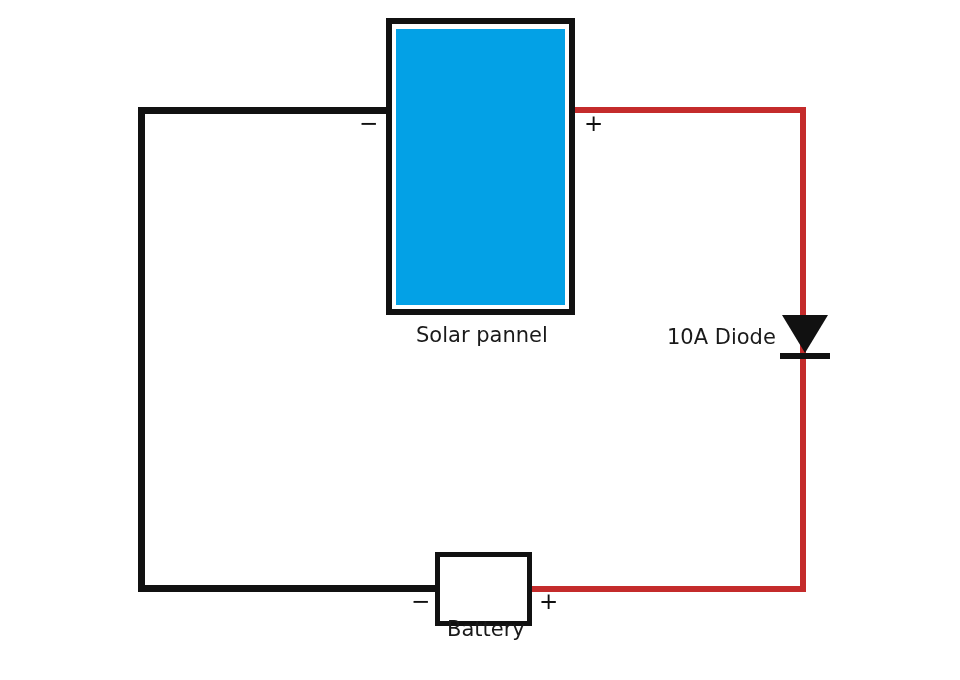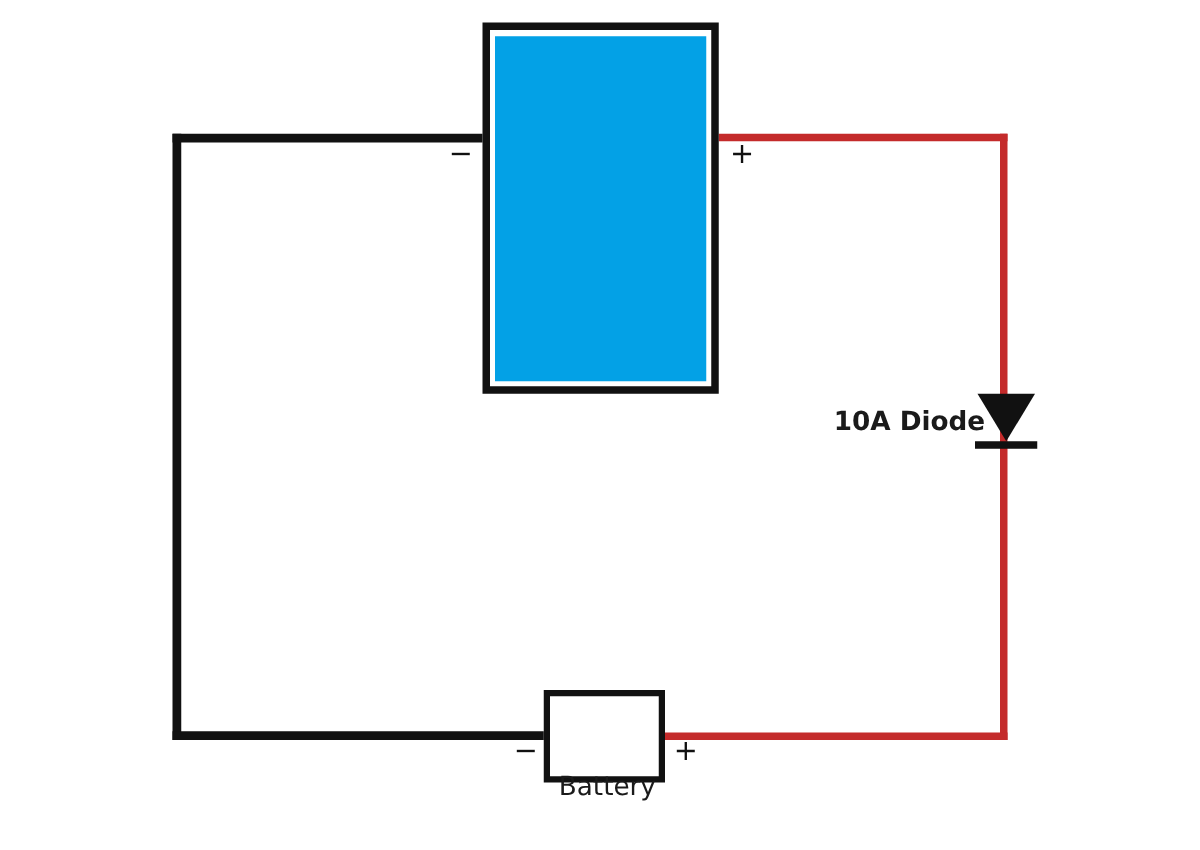--- a/index.html
+++ b/index.html
@@ -96,21 +96,20 @@
     left: 416px;
     top: 325px;
   }
   #label-battery {
     left: 447px;
     top: 619px;
   }
   #label-diode {
     left: 667px;
     top: 327px;
-    font-weight: bold;
   }
   #panel-minus {
     left: 359px;
     top: 112px;
   }
   #panel-plus {
     left: 584px;
     top: 112px;
   }
   #battery-minus {
@@ -135,20 +134,21 @@
 
   <div class="wire wire-h-red" style="left:571px; top:107px; width:235px;"></div>
 
   <div class="wire wire-v-red" style="left:800px; top:107px; height:485px;"></div>
 
   <div class="wire wire-h-red" style="left:529px; top:586px; width:277px;"></div>
 
   <div id="solar-panel">
     <div id="solar-panel-cell"></div>
   </div>
+  <div class="label component-label" id="label-solar-panel">Solar pannel</div>
   <div class="label polarity" id="panel-minus">−</div>
   <div class="label polarity" id="panel-plus">+</div>
 
   <svg id="diode" viewBox="0 0 50 50">
     <polygon points="2,2 48,2 25,40" fill="#111111"></polygon>
     <rect x="0" y="40" width="50" height="6" fill="#111111"></rect>
   </svg>
   <div class="label component-label" id="label-diode">10A Diode</div>
 
   <div id="battery"></div>

